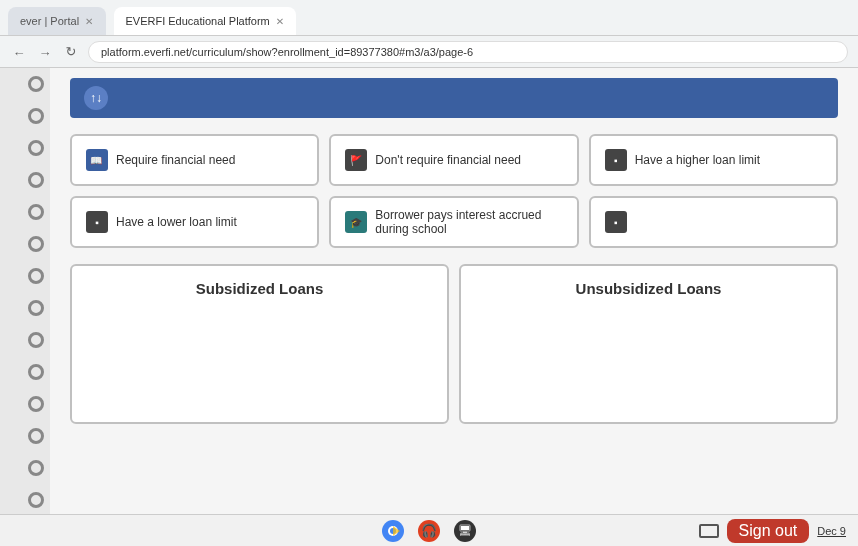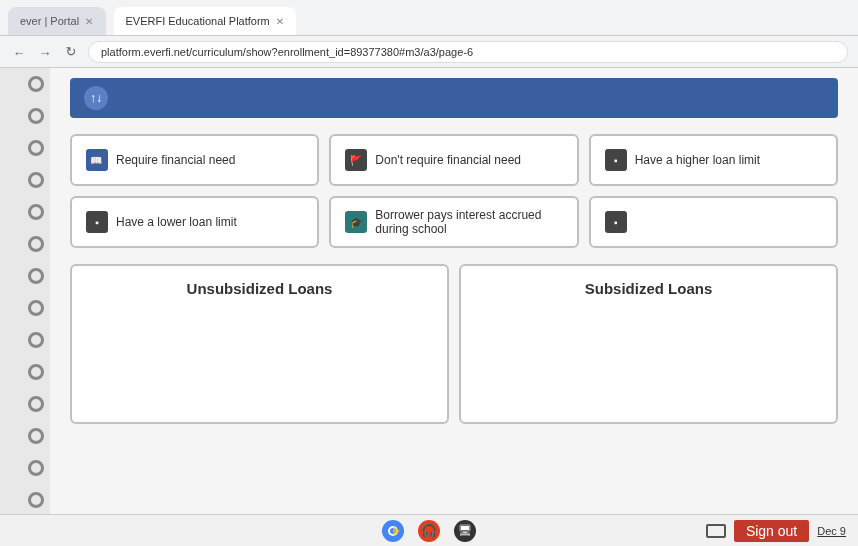--- a/index.html
+++ b/index.html
@@ -214,23 +214,23 @@
     .taskbar-right {
       display: flex;
       align-items: center;
       gap: 8px;
       margin-left: auto;
     }
     .sign-out-btn {
       background: #c0392b;
       color: white;
       border: none;
-      border-radius: 2px;
+      border-radius: 8px;
       padding: 3px 12px;
-      font-size: 14px;
+      font-size: 16px;
       cursor: pointer;
       display: flex;
       align-items: center;
       gap: 4px;
       justify-content: center;
     }
     .date-text {
       font-size: 11px;
       color: #333;
       text-decoration: underline;
@@ -317,24 +317,24 @@
     </div>
 
     <div class="drag-item" draggable="true">
       <div class="item-icon dark">▪</div>
     </div>
 
   </div>
 
   <div class="drop-zones">
     <div class="drop-zone">
+      <span>Subsidized Loans</span>
+    </div>
+    <div class="drop-zone">
       <span>Unsubsidized Loans</span>
-    </div>
-    <div class="drop-zone">
-      <span>Subsidized Loans</span>
     </div>
   </div>
 </div>
 
 <div class="taskbar">
   <div></div>
   <div class="taskbar-center">
     <div class="taskbar-icon" style="background:#4285f4;">
       <svg width="16" height="16" viewBox="0 0 16 16">
         <circle cx="8" cy="8" r="5" fill="white"></circle>

